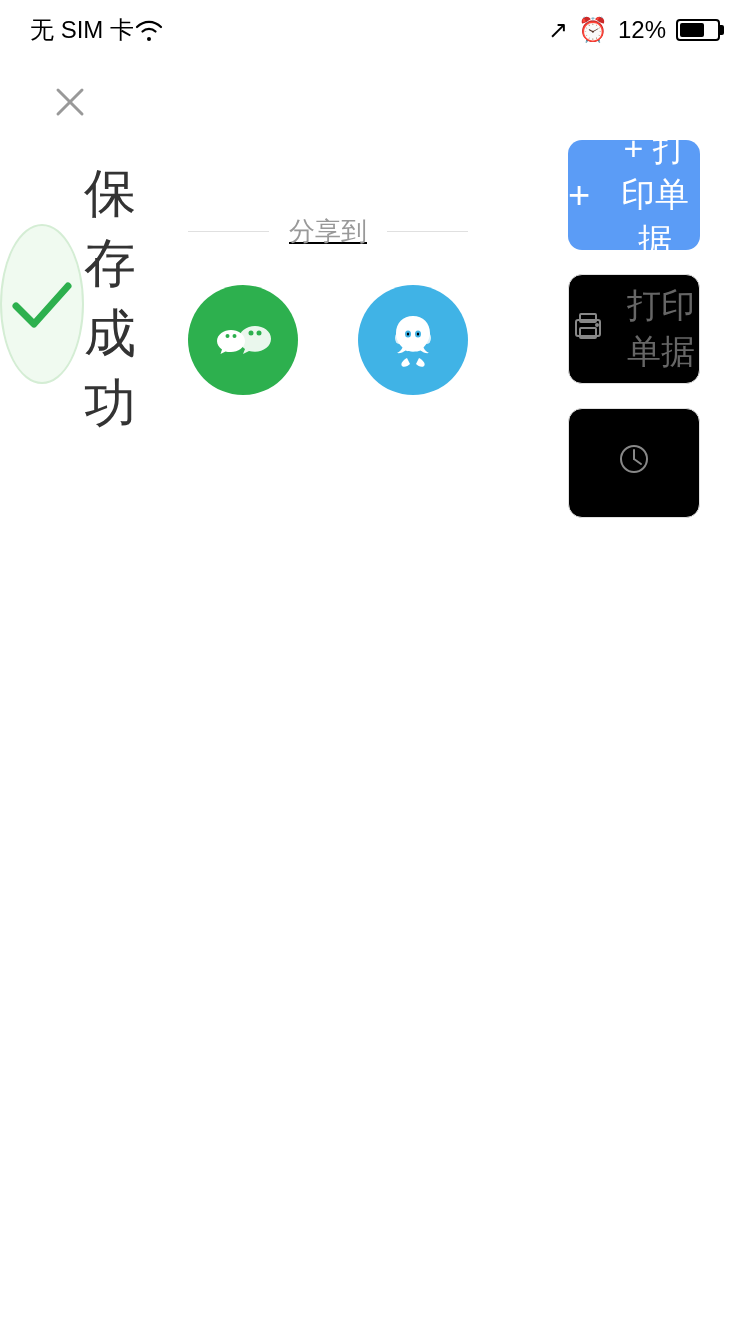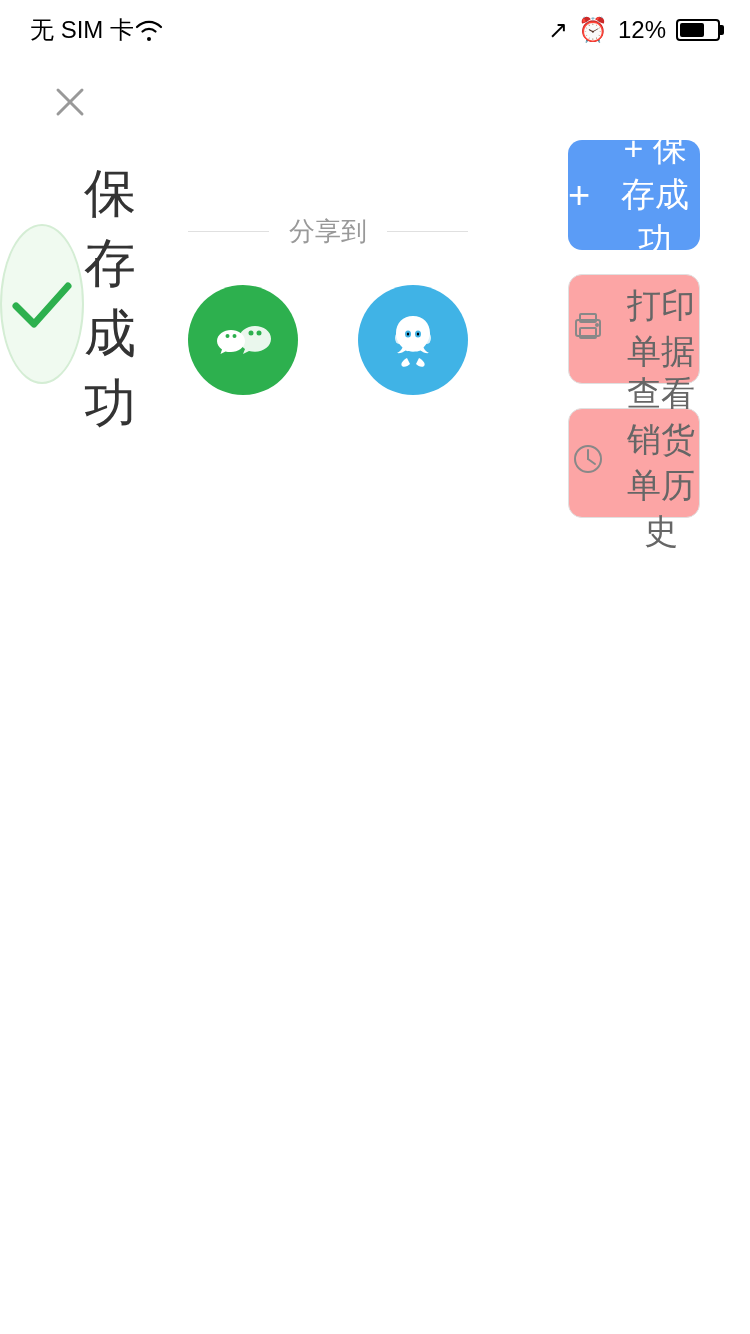--- a/index.html
+++ b/index.html
@@ -144,20 +144,21 @@
       width: 100%;
       padding: 0 50px;
       margin-bottom: 50px;
     }
 
     .share-divider {
       display: flex;
       align-items: center;
       gap: 20px;
       margin-bottom: 36px;
+      text-decoration: underline;
     }
 
     .share-divider::before,
     .share-divider::after {
       content: '';
       flex: 1;
       height: 1px;
       background: #e0e0e0;
     }
 
@@ -213,21 +214,21 @@
       border: none;
     }
 
     .btn-primary {
       background: #5b9cf6;
       color: #fff;
       font-weight: 400;
     }
 
     .btn-secondary {
-      background: #fca5a5;
+      background: #000000;
       color: #666;
       border: 1px solid #e0e0e0;
     }
   </style>
 </head>
 <body>
 
 <div class="status-bar">
   <div class="status-left">
     <span>无 SIM 卡</span>
@@ -295,21 +296,21 @@
           <path d="M38 50 c4 2 7 6 5 8-2 2-6 0-8-2" fill="white"></path>
         </svg>
       </div>
     </div>
   </div>
 
   <div class="action-buttons">
 
     <button class="btn btn-primary">
       <span style="font-size:38px;margin-right:4px;">+</span>
-      <span style="font-size:34px;">+ 保存成功</span>
+      <span style="font-size:34px;">+ 打印单据</span>
     </button>
 
     <button class="btn btn-secondary">
       <span>
         <svg width="38" height="38" viewBox="0 0 38 38" fill="none">
           <rect x="7" y="14" width="24" height="16" rx="2" stroke="#888" stroke-width="2" fill="none"></rect>
           <rect x="11" y="8" width="16" height="8" rx="1" stroke="#888" stroke-width="2" fill="none"></rect>
           <rect x="11" y="22" width="16" height="10" rx="1" stroke="#888" stroke-width="2" fill="none"></rect>
           <circle cx="28" cy="19" r="2" fill="#888"></circle>
         </svg>
@@ -318,17 +319,16 @@
     </button>
 
     <button class="btn btn-secondary">
       <span>
         <svg width="38" height="38" viewBox="0 0 38 38" fill="none">
           <circle cx="19" cy="19" r="13" stroke="#888" stroke-width="2" fill="none"></circle>
           <line x1="19" y1="10" x2="19" y2="19" stroke="#888" stroke-width="2" stroke-linecap="round"></line>
           <line x1="19" y1="19" x2="26" y2="24" stroke="#888" stroke-width="2" stroke-linecap="round"></line>
         </svg>
       </span>
-      <span>查看销货单历史</span>
     </button>
   </div>
 
 </div>
 
 </body></html>

